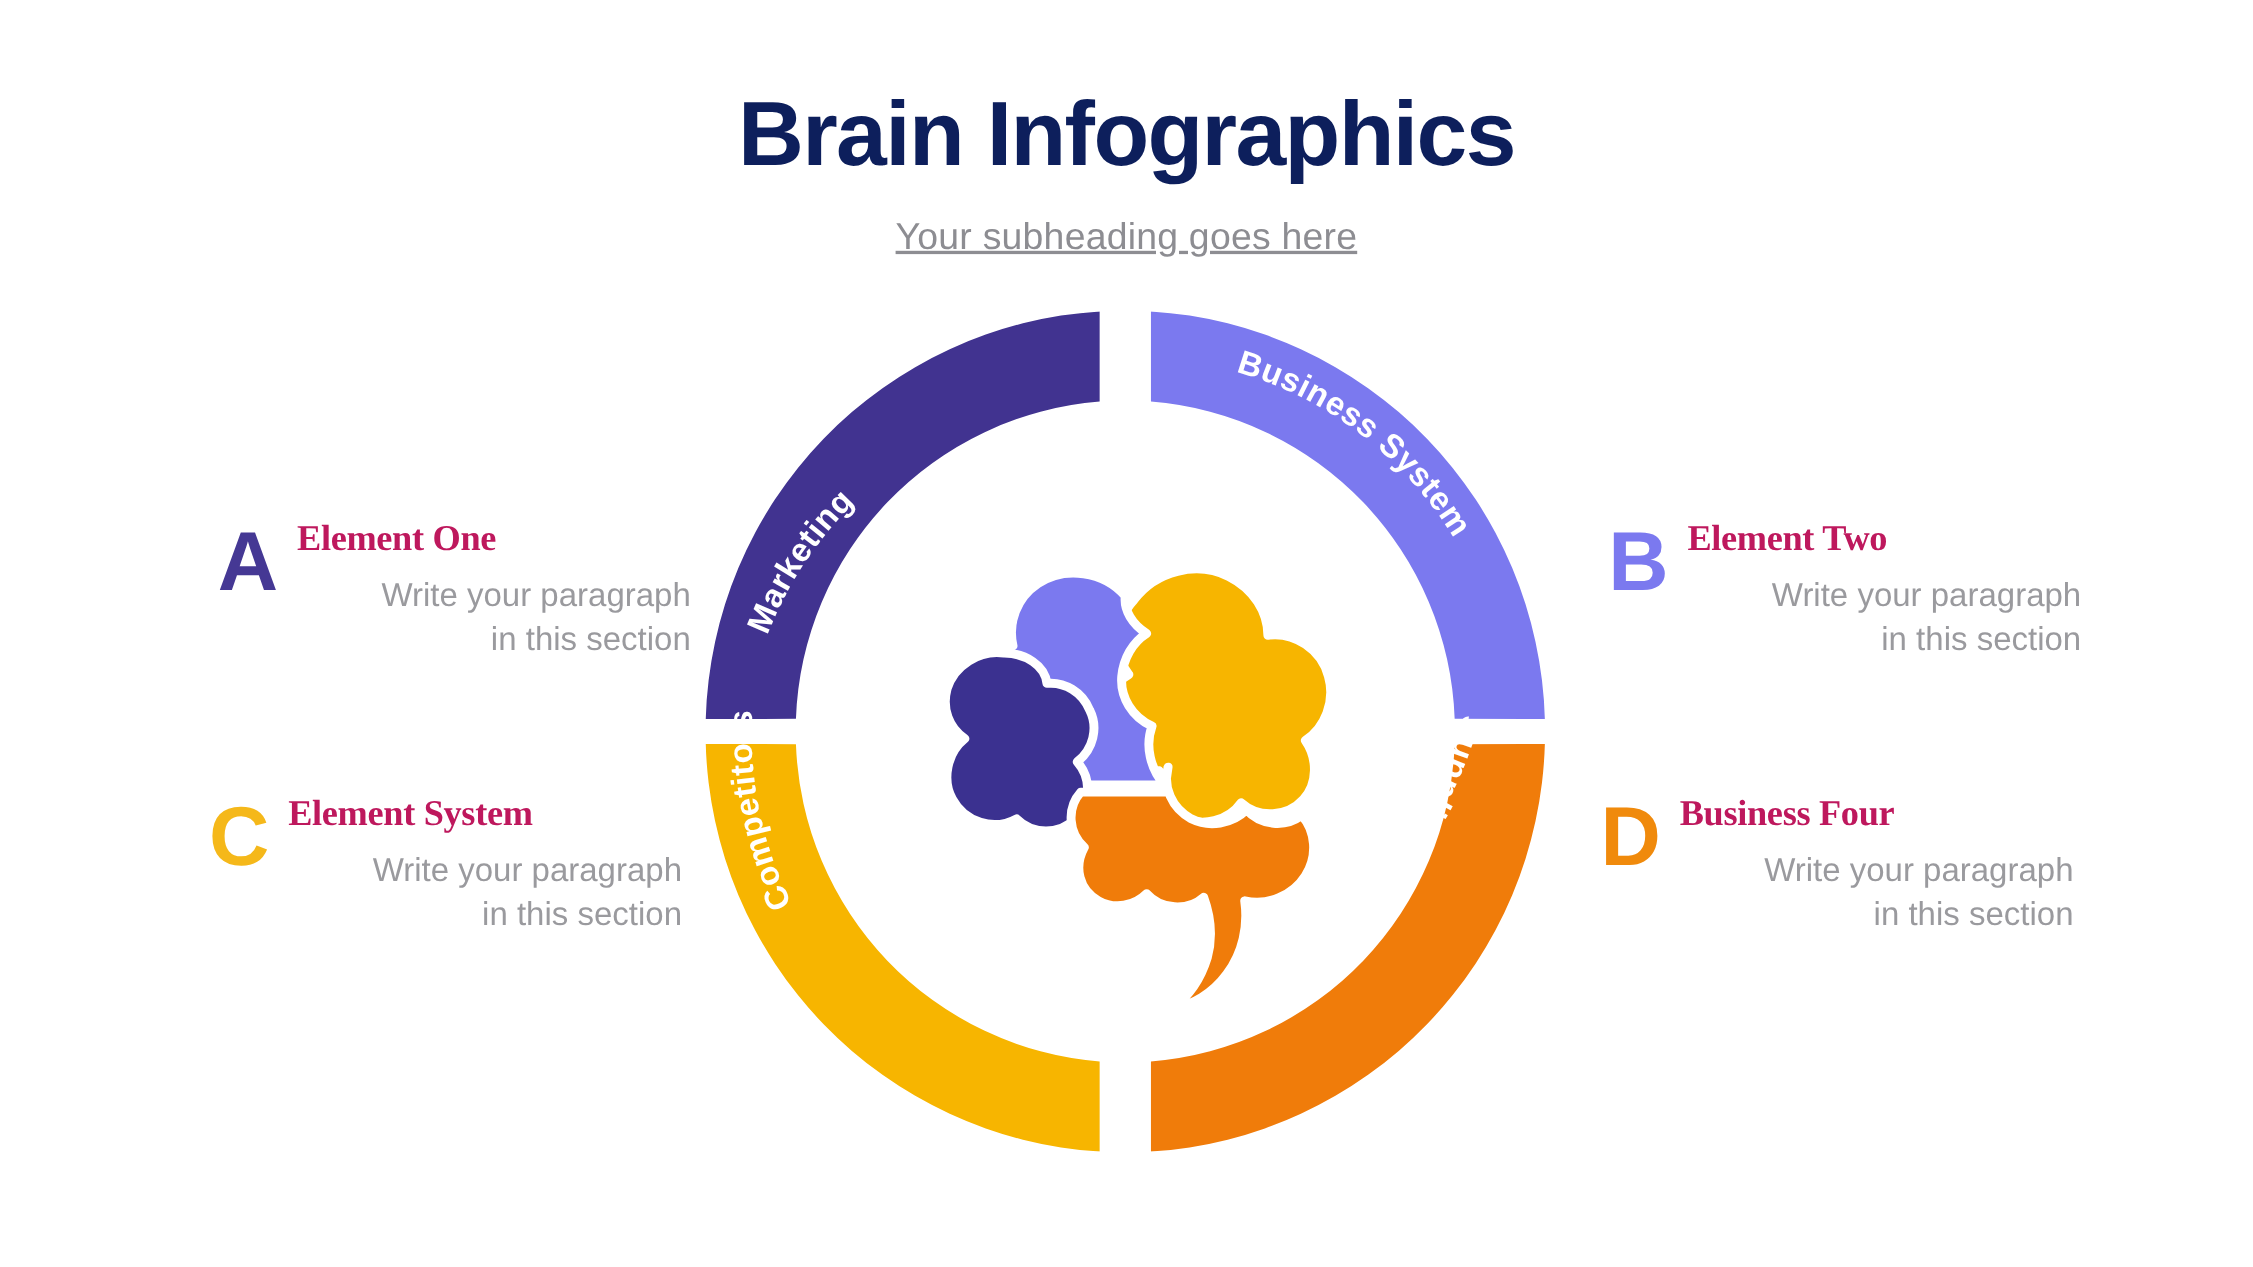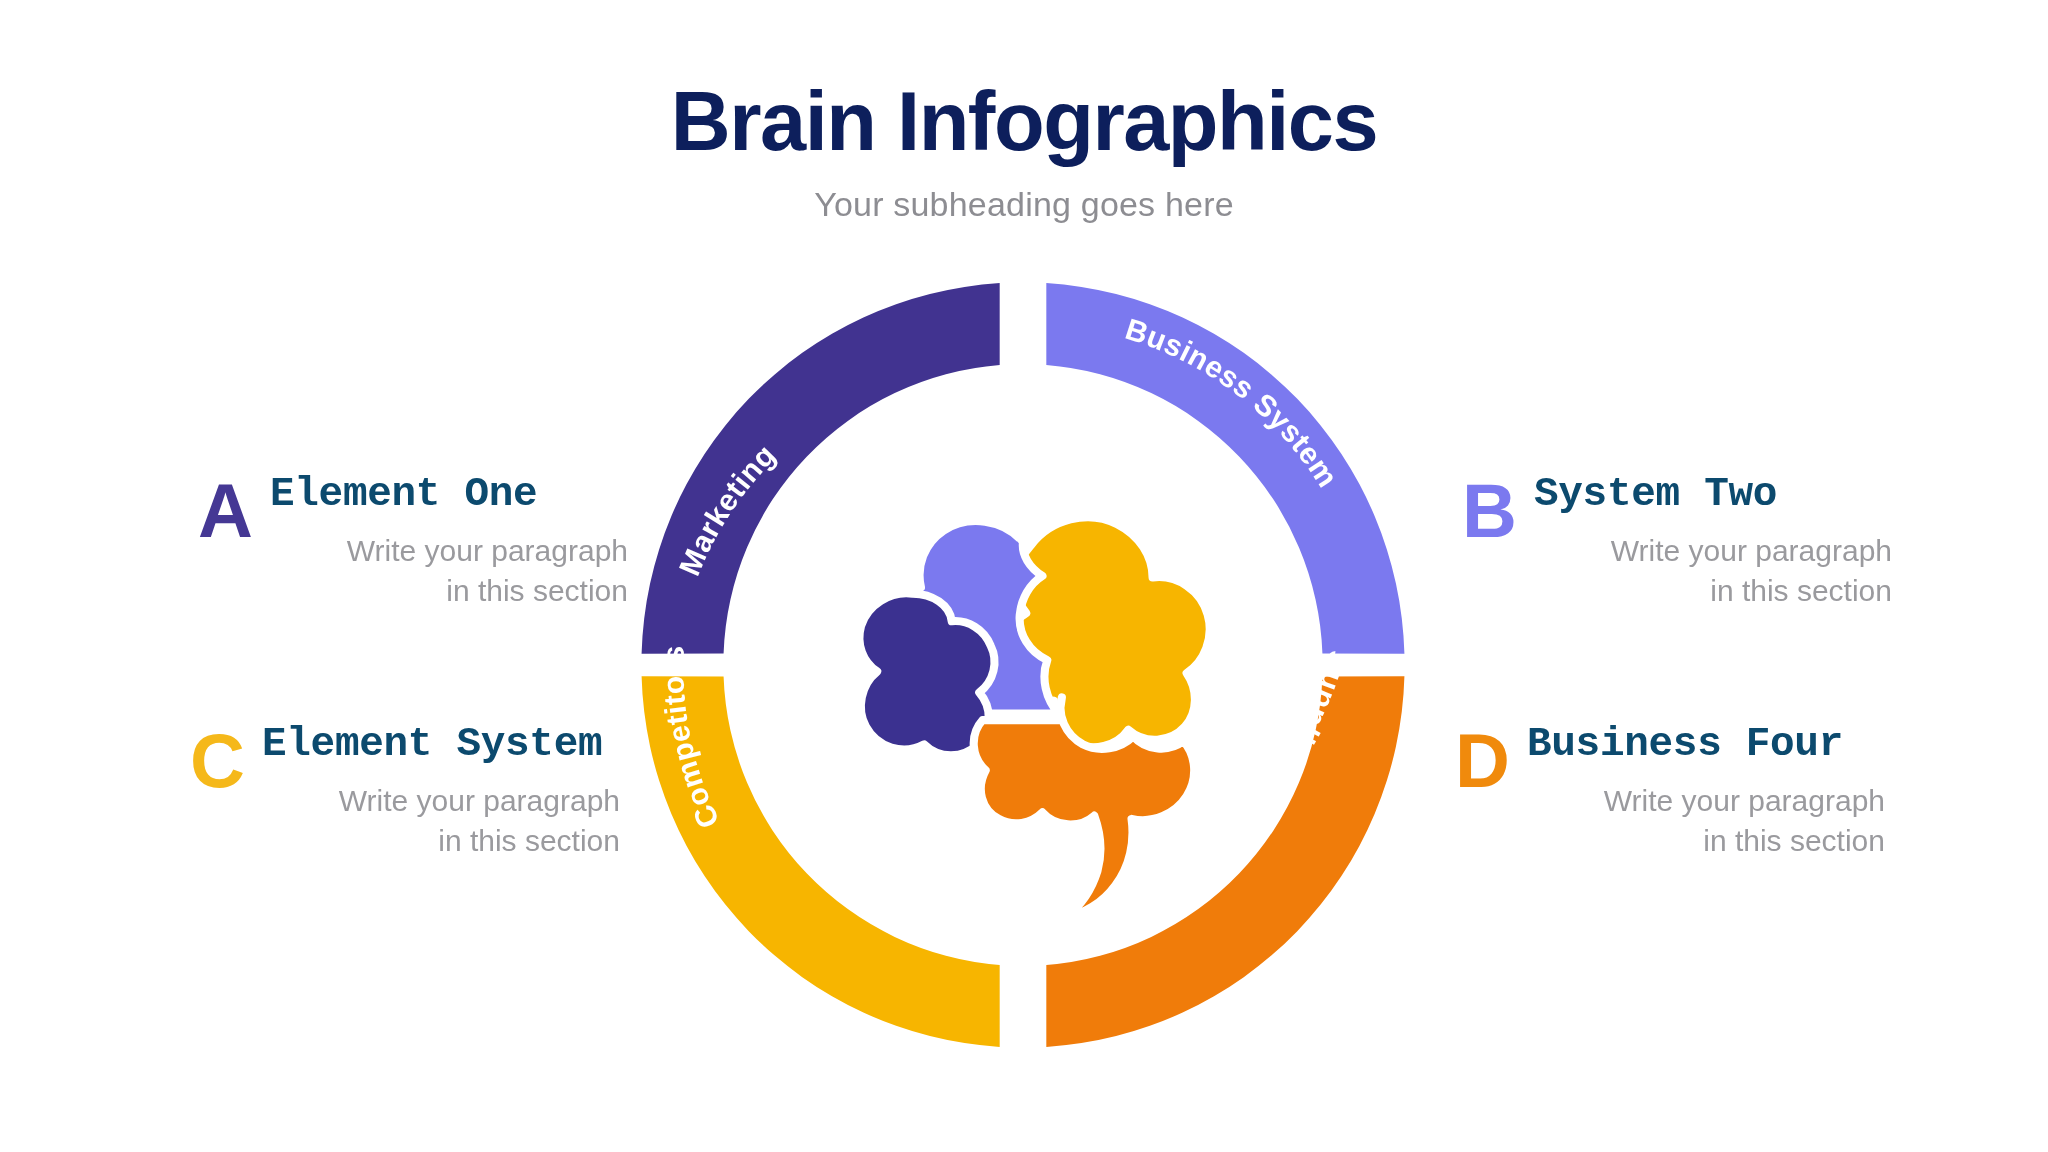--- a/index.html
+++ b/index.html
@@ -32,26 +32,27 @@
   .title {
     font-family: "Liberation Sans", sans-serif;
     font-size: 83px;
     font-weight: bold;
     color: #0d1f5c;
     letter-spacing: -1.5px;
     line-height: 1.05;
   }
 
   .subtitle {
-    margin-top: 20px;
+    margin-top: 31px;
     font-family: "Liberation Sans", sans-serif;
     font-size: 34px;
     font-weight: normal;
     color: #8d8d92;
     letter-spacing: 0.2px;
+    text-decoration: underline;
   }
 
   
   .element {
     position: absolute;
     display: flex;
     align-items: flex-start;
     width: 430px;
   }
 
@@ -64,24 +65,24 @@
     flex: 0 0 72px;
     text-align: left;
     margin-top: 6px;
   }
 
   .element .body {
     flex: 1 1 auto;
   }
 
   .element .el-title {
-    font-family: Liberation Mono, monospace;
-    font-size: 41px;
+    font-family: Liberation Serif, serif;
+    font-size: 33px;
     font-weight: bold;
-    color: #0c4a6e;
+    color: #be185d;
     line-height: 1.1;
     letter-spacing: -0.3px;
     white-space: nowrap;
   }
 
   .element .el-desc {
     margin-top: 14px;
     font-family: "Liberation Sans", sans-serif;
     font-size: 30px;
     font-weight: normal;
@@ -132,21 +133,21 @@
     <div class="body">
       <div class="el-title">Element System</div>
       <div class="el-desc">Write your paragraph
 in this section</div>
     </div>
   </div>
 
   <div class="element" id="element-b">
     <div class="letter" style="color:#7b79ef;">B</div>
     <div class="body">
-      <div class="el-title">System Two</div>
+      <div class="el-title">Element Two</div>
       <div class="el-desc">Write your paragraph
 in this section</div>
     </div>
   </div>
 
   <div class="element" id="element-d">
     <div class="letter" style="color:#f08a0c;">D</div>
     <div class="body">
       <div class="el-title">Business Four</div>
       <div class="el-desc">Write your paragraph

